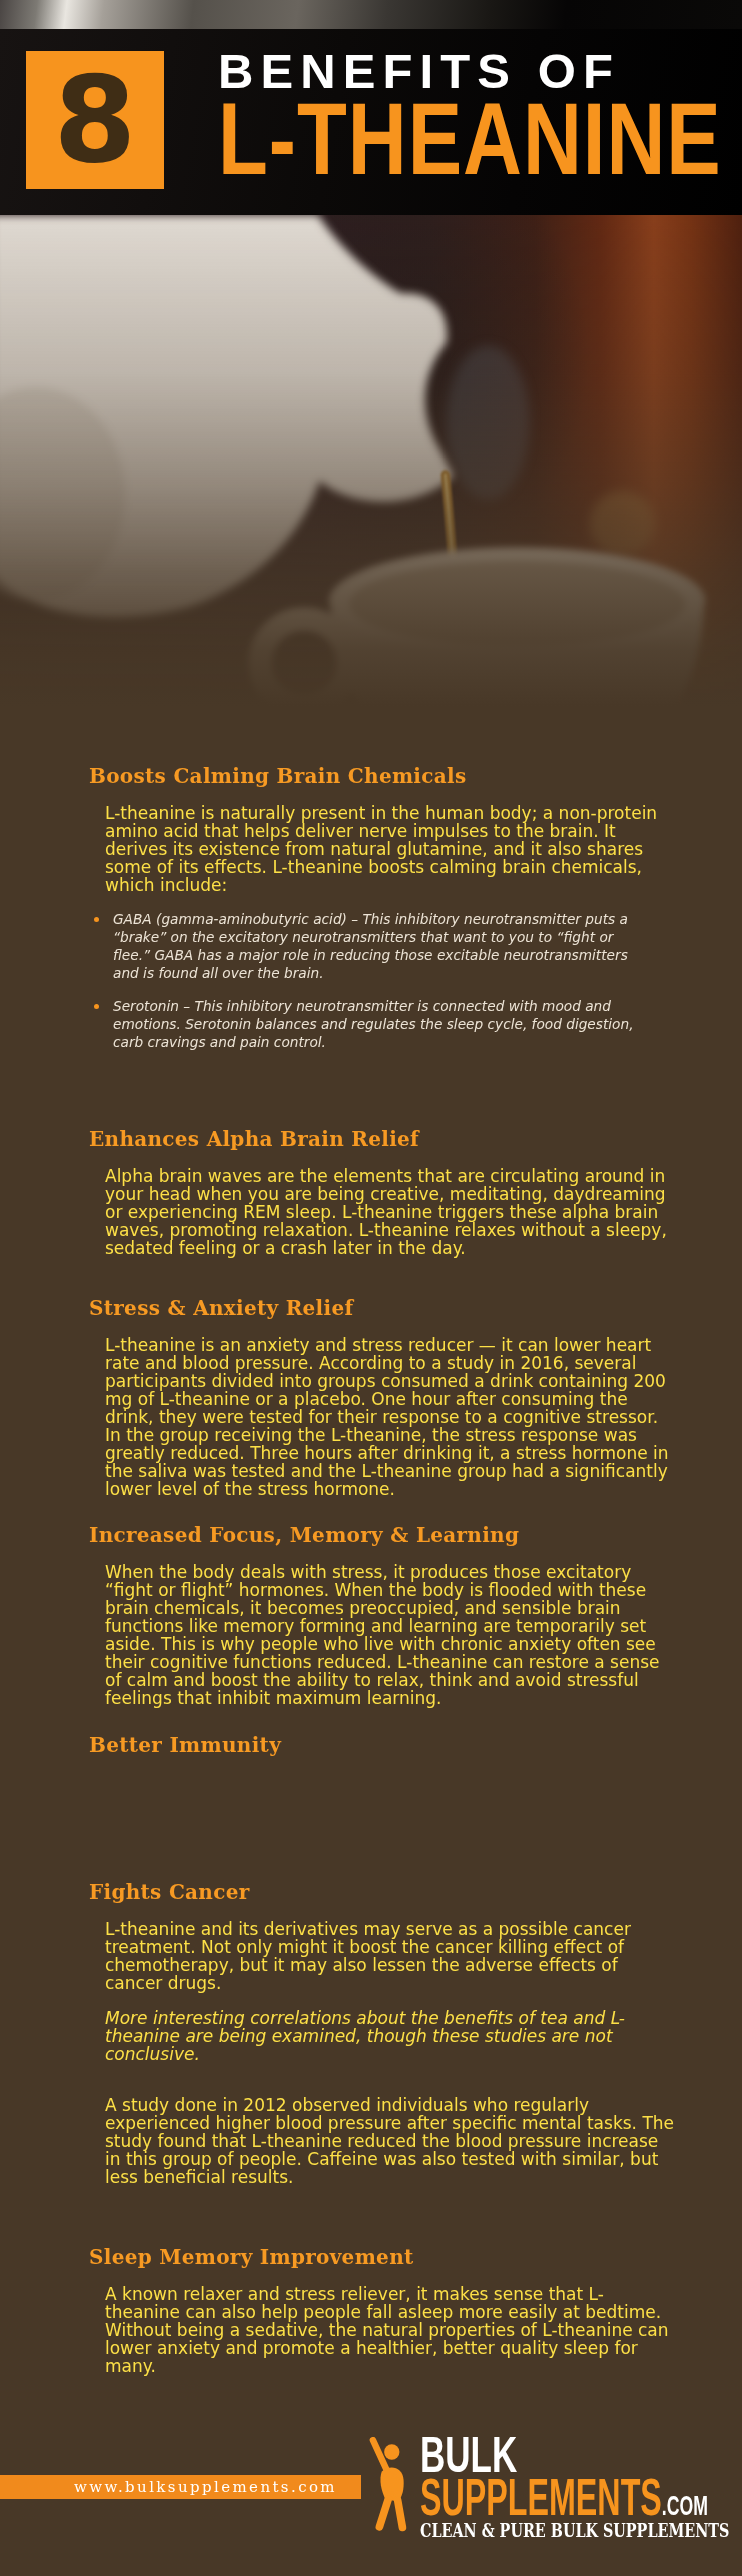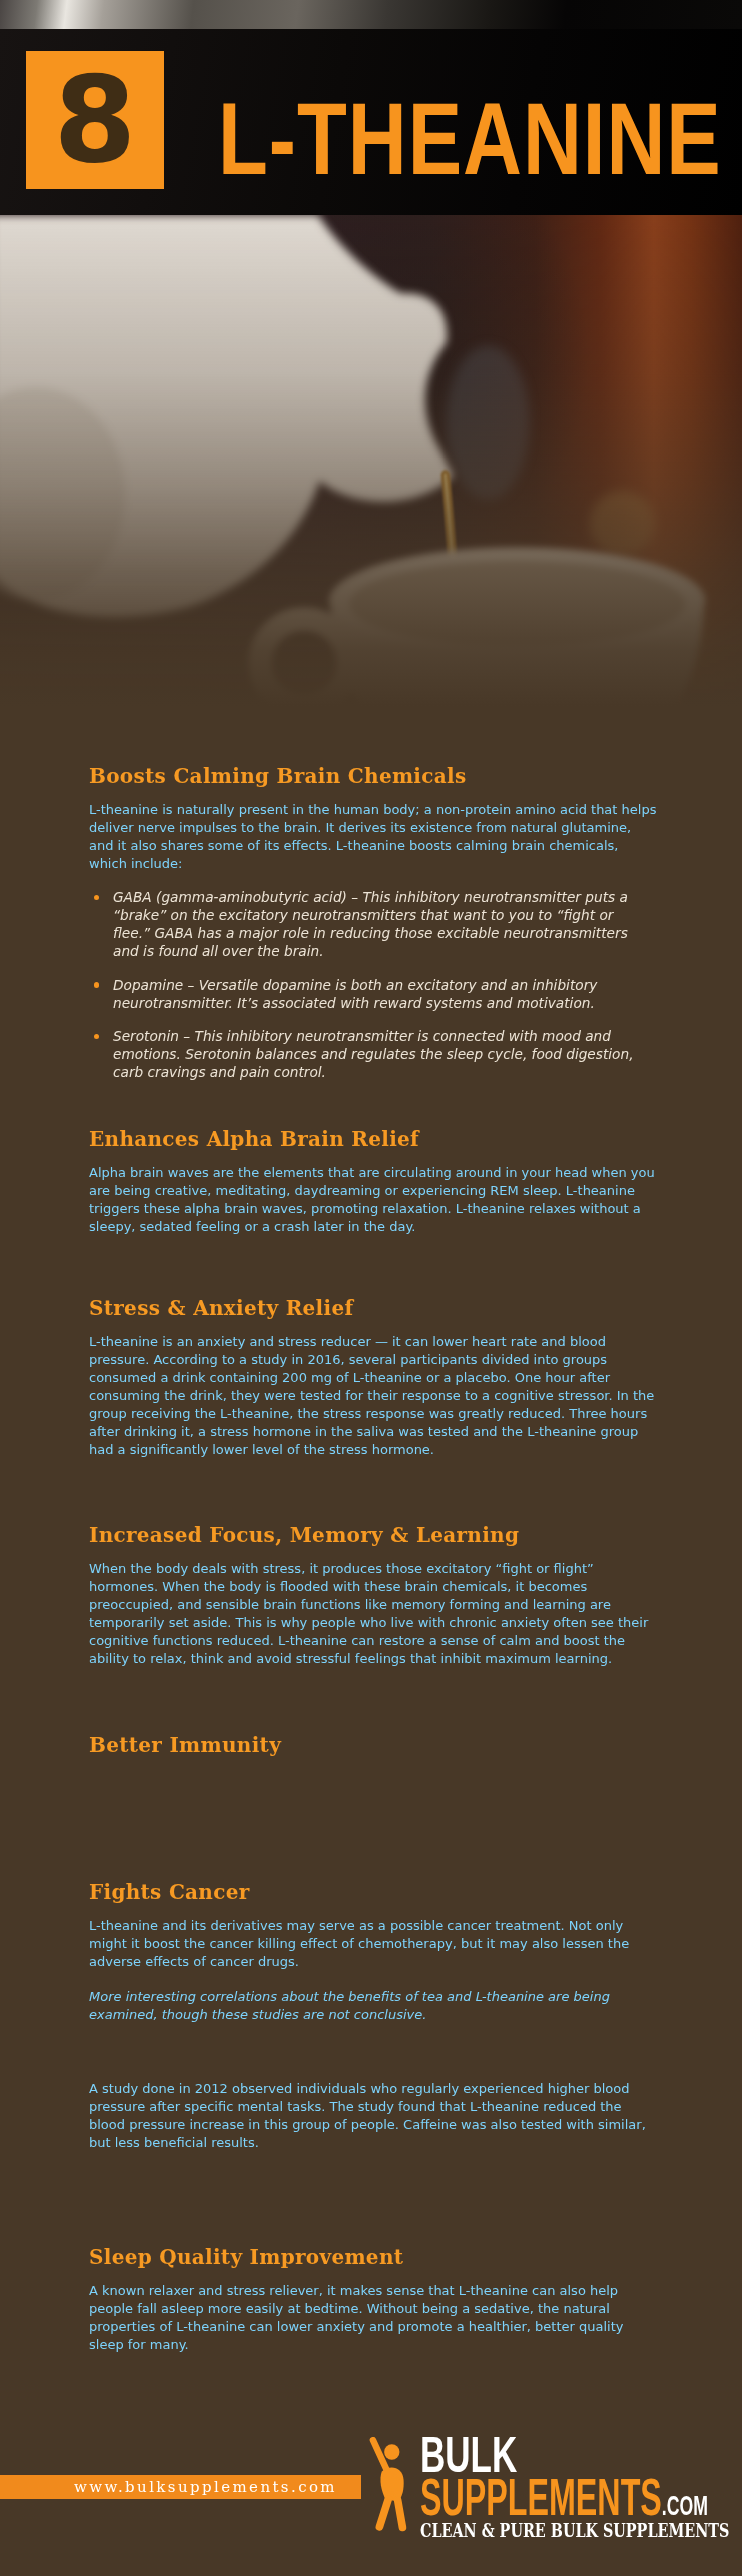--- a/index.html
+++ b/index.html
@@ -58,22 +58,22 @@
   }
   
   .section { position:absolute; left:89px; width:588px; }
   .section h2 {
     margin:0 0 13px 0;
     font-family:"DejaVu Serif", serif; font-weight:700;
     font-size:20px; line-height:1.15; letter-spacing:0.3px;
     color:#F79A23; white-space:nowrap;
   }
   .section p {
-    margin:0; width:569px;
-    font-size:13px; line-height:18px; color:#7dd3fc;
+    margin:16px; width:569px;
+    font-size:17px; line-height:18px; color:#fde047;
   }
   .section p + p { margin-top:16.6px;font-style:italic; }
   .section ul { list-style:none; margin:15.4px 0 0 0; padding:0; width:552px;font-style:italic; }
   .section li {
     position:relative; padding-left:24px; margin-bottom:15.4px;
     font-size:13.7px; line-height:18px; color:#EDE4D6;
   }
   .section li::before {
     content:""; position:absolute; left:4.7px; top:6.5px;
     width:5.3px; height:5.3px; border-radius:50%; background:#F7941E;
@@ -119,20 +119,21 @@
 <body>
 
 <div id="page">
 
   <div id="top-strip"></div>
 
   <div id="header-band">
     <div id="count-box">
       <div id="count-number">8</div>
     </div>
+    <div id="header-subtitle">BENEFITS OF</div>
     <div id="header-title">L-THEANINE</div>
   </div>
 
   <div id="hero-photo">
     <svg width="743" height="558" viewBox="0 0 1251 940">
       <g style="filter:blur(9px)">
         <ellipse cx="822" cy="350" rx="70" ry="130" fill="#5f6f80" opacity="0.30"></ellipse>
         <circle cx="1048" cy="520" r="55" fill="#b08448" opacity="0.45"></circle>
         <circle cx="1115" cy="700" r="75" fill="#8a5a28" opacity="0.35"></circle>
         <circle cx="240" cy="120" r="90" fill="#6a4a3a" opacity="0.30"></circle>
@@ -155,21 +156,20 @@
       </g>
     </svg>
     <div id="photo-overlay"></div>
   </div>
 
   <section class="section" id="s1">
     <h2>Boosts Calming Brain Chemicals</h2>
     <p>L-theanine is naturally present in the human body; a non-protein amino acid that helps deliver nerve impulses to the brain. It derives its existence from natural glutamine, and it also shares some of its effects. L-theanine boosts calming brain chemicals, which include:</p>
     <ul>
       <li>GABA (gamma-aminobutyric acid) – This inhibitory neurotransmitter puts a “brake” on the excitatory neurotransmitters that want to you to “fight or flee.” GABA has a major role in reducing those excitable neurotransmitters and is found all over the brain.</li>
-      <li>Dopamine – Versatile dopamine is both an excitatory and an inhibitory neurotransmitter. It’s associated with reward systems and motivation.</li>
       <li>Serotonin – This inhibitory neurotransmitter is connected with mood and emotions. Serotonin balances and regulates the sleep cycle, food digestion, carb cravings and pain control.</li>
     </ul>
   </section>
 
   <section class="section" id="s2">
     <h2>Enhances Alpha Brain Relief</h2>
     <p>Alpha brain waves are the elements that are circulating around in your head when you are being creative, meditating, daydreaming or experiencing REM sleep. L-theanine triggers these alpha brain waves, promoting relaxation. L-theanine relaxes without a sleepy, sedated feeling or a crash later in the day.</p>
   </section>
 
   <section class="section" id="s3">
@@ -190,21 +190,21 @@
     <h2>Fights Cancer</h2>
     <p>L-theanine and its derivatives may serve as a possible cancer treatment. Not only might it boost the cancer killing effect of chemotherapy, but it may also lessen the adverse effects of cancer drugs.</p>
     <p>More interesting correlations about the benefits of tea and L-theanine are being examined, though these studies are not conclusive.</p>
   </section>
 
   <section class="section" id="s7">
     <p>A study done in 2012 observed individuals who regularly experienced higher blood pressure after specific mental tasks. The study found that L-theanine reduced the blood pressure increase in this group of people. Caffeine was also tested with similar, but less beneficial results.</p>
   </section>
 
   <section class="section" id="s8">
-    <h2>Sleep Quality Improvement</h2>
+    <h2>Sleep Memory Improvement</h2>
     <p>A known relaxer and stress reliever, it makes sense that L-theanine can also help people fall asleep more easily at bedtime. Without being a sedative, the natural properties of L-theanine can lower anxiety and promote a healthier, better quality sleep for many.</p>
   </section>
 
   <div id="url-band">
     <span id="url-text">www.bulksupplements.com</span>
   </div>
 
   <svg id="logo-figure" width="46" height="96" viewBox="0 0 78 162">
     <line x1="10" y1="5" x2="33" y2="55" stroke="#F7941E" stroke-width="11" stroke-linecap="round"></line>
     <circle cx="42" cy="25" r="13" fill="#F7941E"></circle>

